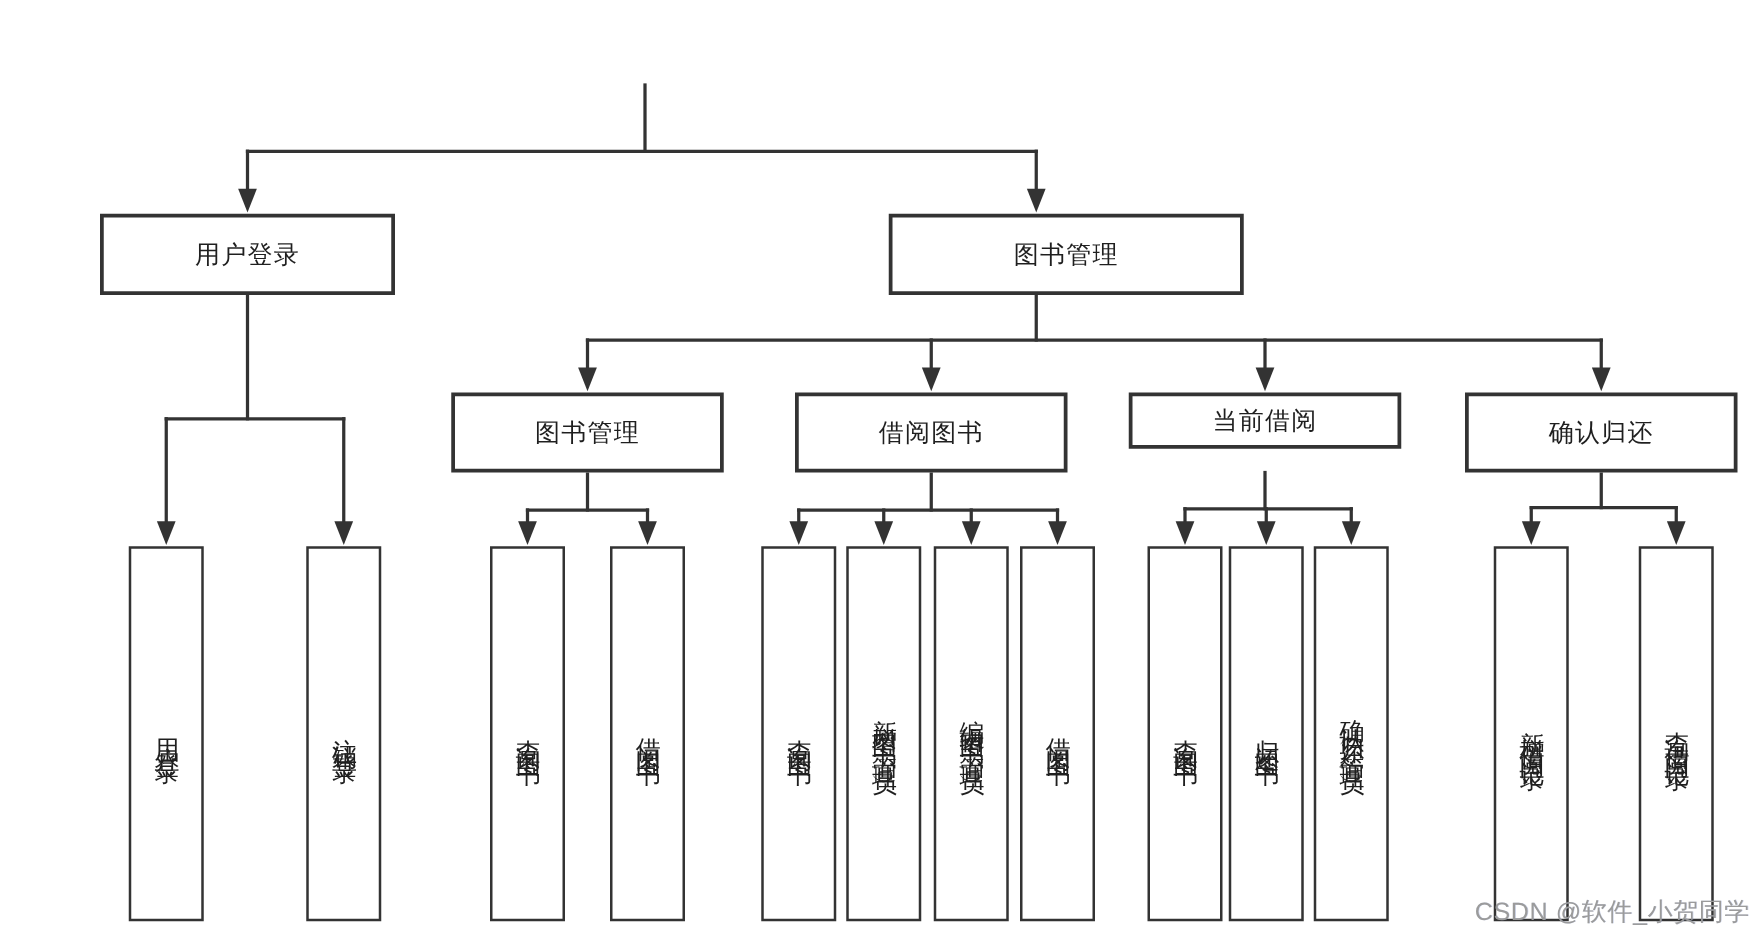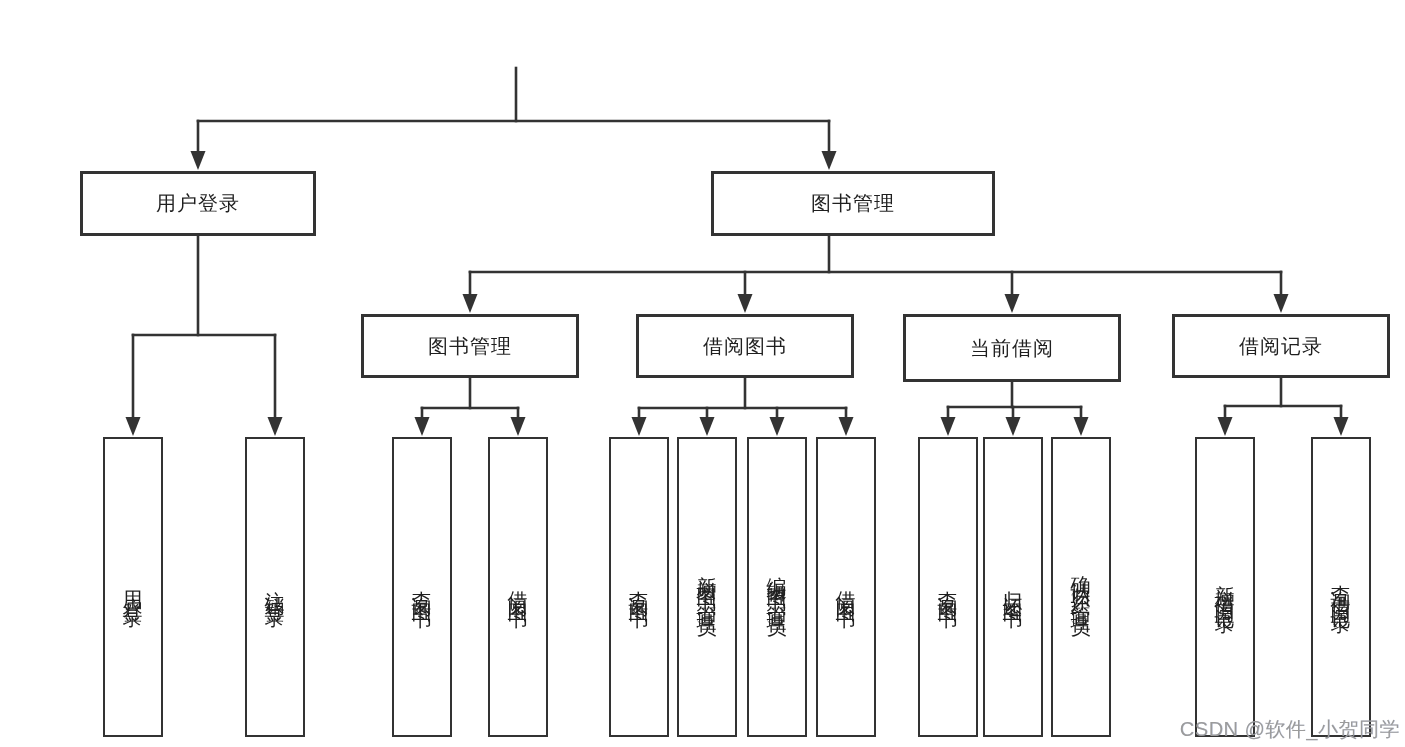--- a/index.html
+++ b/index.html
@@ -106,22 +106,22 @@
       <line x1="1341" y1="406" x2="1341" y2="420" stroke="#333333" stroke-width="2.6" stroke-linecap="square"></line>
       <polygon points="1333.5,417 1348.5,417 1341,436" fill="#333333"></polygon>
     </svg>
 
 
   <div class="node" style="left:80px;top:171px;width:236px;height:65px">用户登录</div>
   <div class="node" style="left:711px;top:171px;width:284px;height:65px">图书管理</div>
 
   <div class="node" style="left:361px;top:314px;width:218px;height:64px">图书管理</div>
   <div class="node" style="left:636px;top:314px;width:218px;height:64px">借阅图书</div>
-  <div class="node" style="left:903px;top:314px;width:218px;height:68px">当前借阅</div>
-  <div class="node" style="left:1172px;top:314px;width:218px;height:64px">借阅记录</div>
+  <div class="node" style="left:903px;top:314px;width:218px;height:45px">当前借阅</div>
+  <div class="node" style="left:1172px;top:314px;width:218px;height:64px">确认归还</div>
 
   <div class="node leaf" style="left:103px;top:437px;width:60px;height:300px">用户登录</div>
   <div class="node leaf" style="left:245px;top:437px;width:60px;height:300px">注销登录</div>
 
   <div class="node leaf" style="left:392px;top:437px;width:60px;height:300px">查询图书</div>
   <div class="node leaf" style="left:488px;top:437px;width:60px;height:300px">借阅图书</div>
 
   <div class="node leaf" style="left:609px;top:437px;width:60px;height:300px">查询图书</div>
   <div class="node leaf" style="left:677px;top:437px;width:60px;height:300px">新增图书（管理员）</div>
   <div class="node leaf" style="left:747px;top:437px;width:60px;height:300px">编辑图书（管理员）</div>

